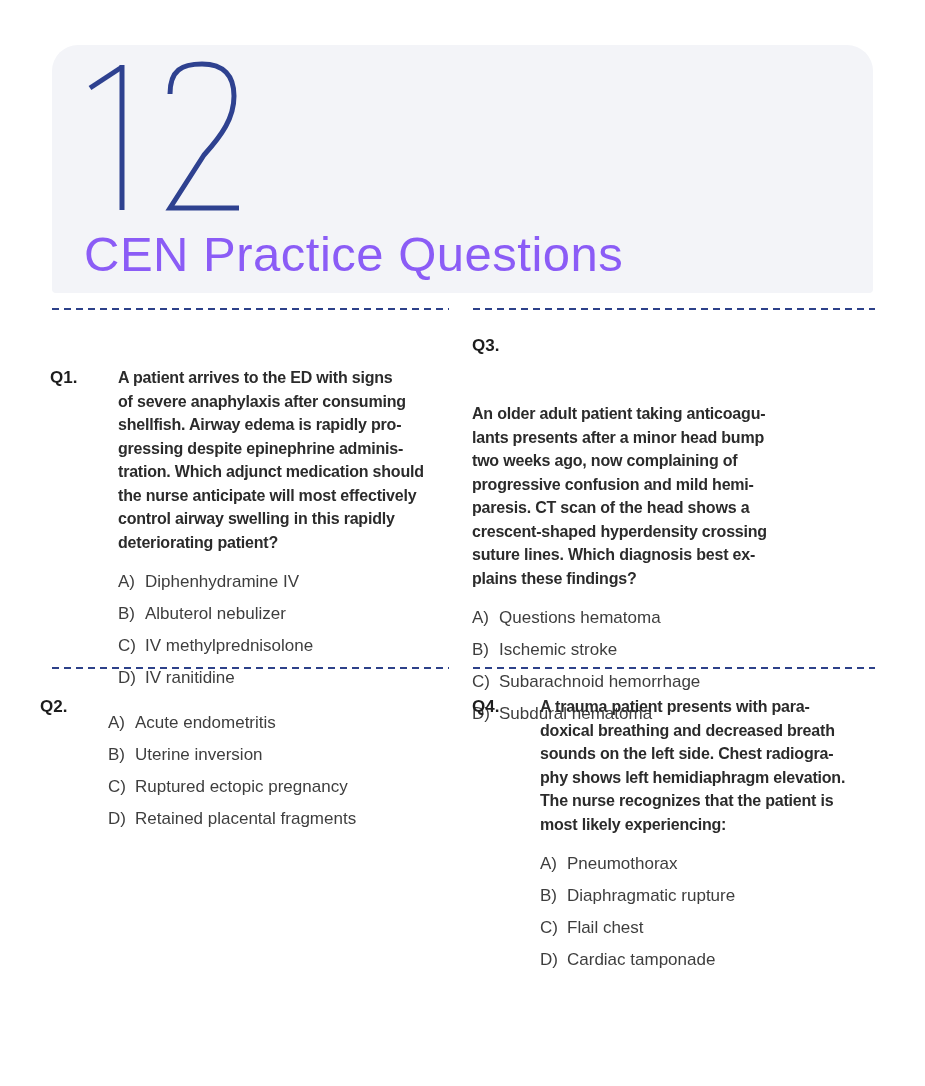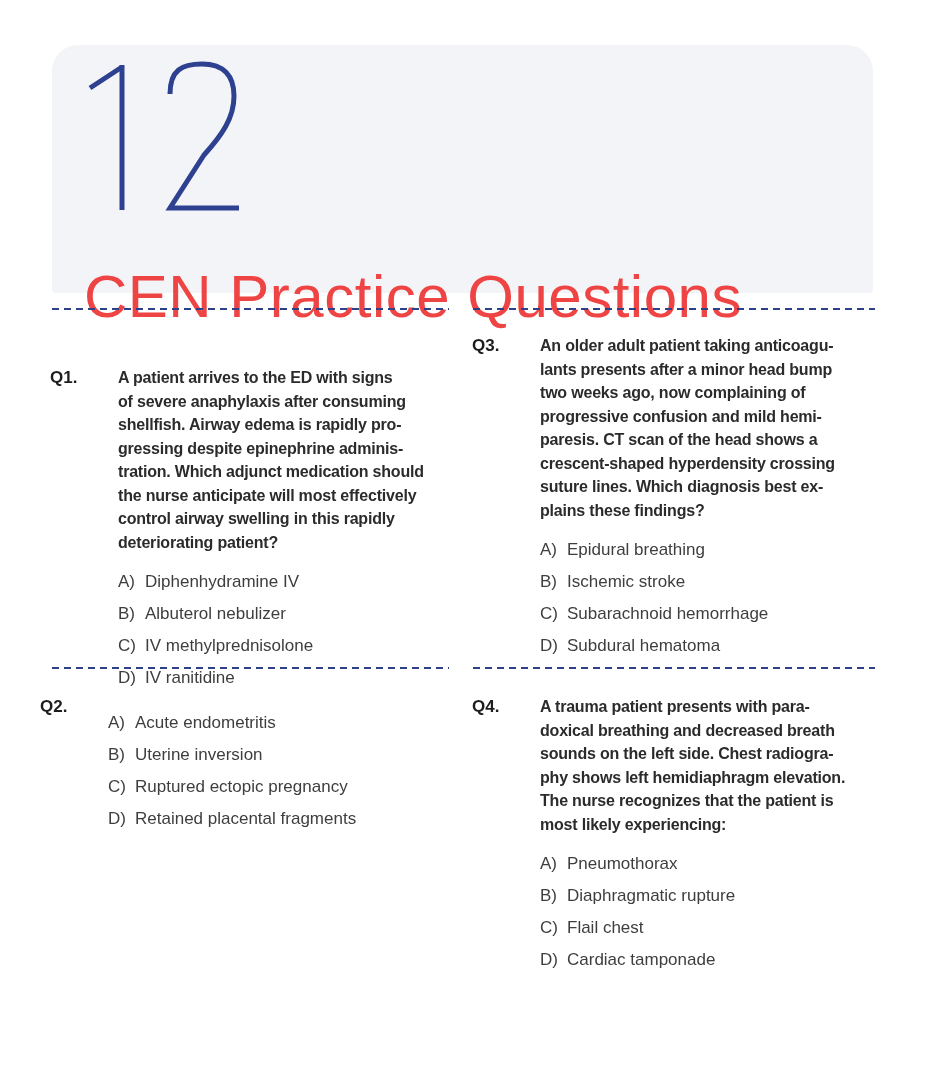--- a/index.html
+++ b/index.html
@@ -29,27 +29,26 @@
   .sr-only {
     position: absolute;
     width: 1px; height: 1px;
     overflow: hidden;
     clip: rect(0 0 0 0);
     white-space: nowrap;
   }
   .chapter-title {
     position: absolute;
     left: 84px; top: 228px;
-    font-size: 60px;
+    font-size: 49px;
     line-height: 1.1;
     letter-spacing: 0.5px;
-    color: #ef4444;
+    color: #8b5cf6;
     font-weight: 400;
     white-space: nowrap;
-    margin-top: 36px;
   }
 
   
   .rule {
     position: absolute;
     height: 2px;
     background: repeating-linear-gradient(90deg, #2d4189 0px, #2d4189 7px, transparent 7px, transparent 12px);
   }
   .rule-1-left  { left: 52px;  top: 308px; width: 397px; }
   .rule-1-right { left: 473px; top: 308px; width: 402px; }
@@ -57,21 +56,21 @@
   .rule-2-right { left: 473px; top: 667px; width: 402px; }
 
   
   .qblock {
     position: absolute;
     display: flex;
     align-items: flex-start;
     width: 410px;
   }
   .qblock.q1 { left: 50px;  top: 334px; margin-top: 32px; }
-  .qblock.q3 { left: 472px; top: 334px; }
+  .qblock.q3 { left: 472px; top: 334px; flex-direction: column; }
   .qblock.q2 { left: 40px;  top: 695px; }
   .qblock.q4 { left: 472px; top: 695px; }
 
   .qlabel {
     width: 68px;
     flex: 0 0 68px;
     font-weight: 700;
     font-size: 17px;
     line-height: 23.5px;
     color: #1d1d1d;
@@ -157,21 +156,21 @@
 lants presents after a minor head bump
 two weeks ago, now complaining of
 progressive confusion and mild hemi-
 paresis. CT scan of the head shows a
 crescent-shaped hyperdensity crossing
 suture lines. Which diagnosis best ex-
 plains these findings?</div>
     <div class="opts">
       <div class="opt">
         <span class="letter">A)</span>
-        <span class="otext">Epidural breathing</span>
+        <span class="otext">Questions hematoma</span>
       </div>
       <div class="opt">
         <span class="letter">B)</span>
         <span class="otext">Ischemic stroke</span>
       </div>
       <div class="opt">
         <span class="letter">C)</span>
         <span class="otext">Subarachnoid hemorrhage</span>
       </div>
       <div class="opt">

